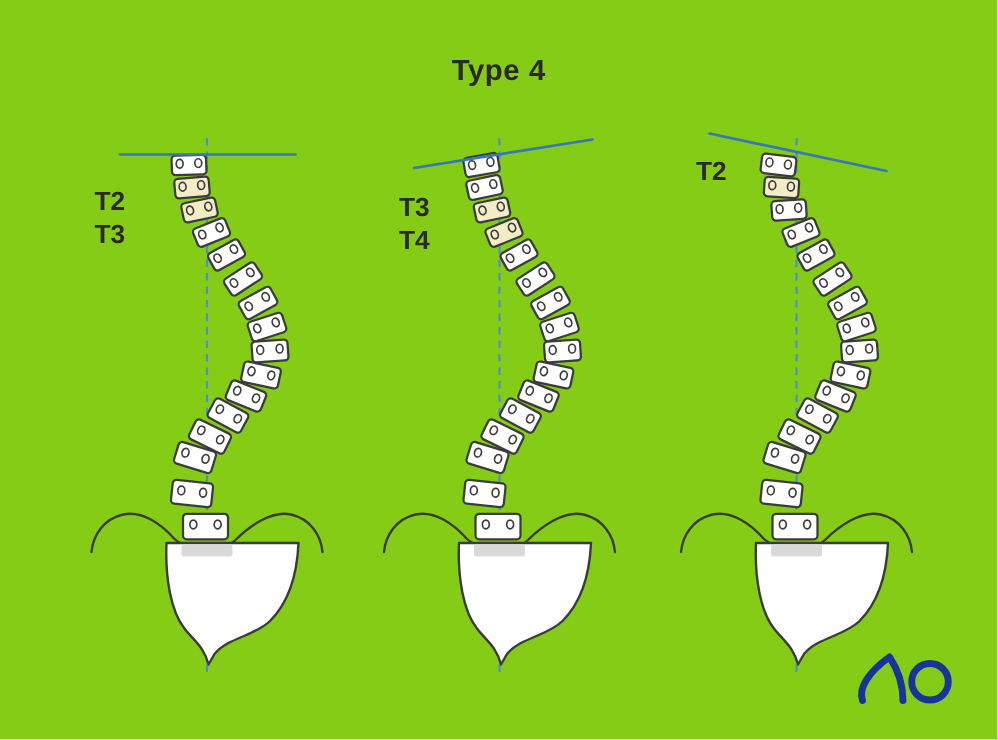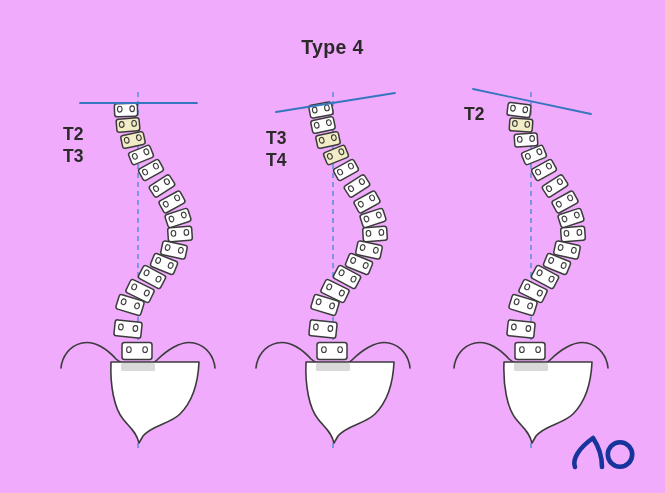--- a/index.html
+++ b/index.html
@@ -1,17 +1,17 @@
 <!DOCTYPE html>
 <html><head>
 <meta charset="utf-8">
 <style>
   html,body{margin:0;padding:0;background:#ffffff;}
   .canvas{
-    position:relative;width:665px;height:493px;background:#f0abfc;
+    position:relative;width:665px;height:493px;background:#84cc16;
     font-family:"Liberation Sans",sans-serif;overflow:hidden;
   }
   .figure-title{
     position:absolute;left:0;right:0;top:36px;text-align:center;
     font-size:19.5px;font-weight:600;letter-spacing:.4px;color:#2b2a29;
   }
   svg text.level-label{
     font-family:"Liberation Sans",sans-serif;font-weight:700;font-size:17.5px;fill:#2b2a29;
   }
   .main-svg{position:absolute;left:0;top:0;}

